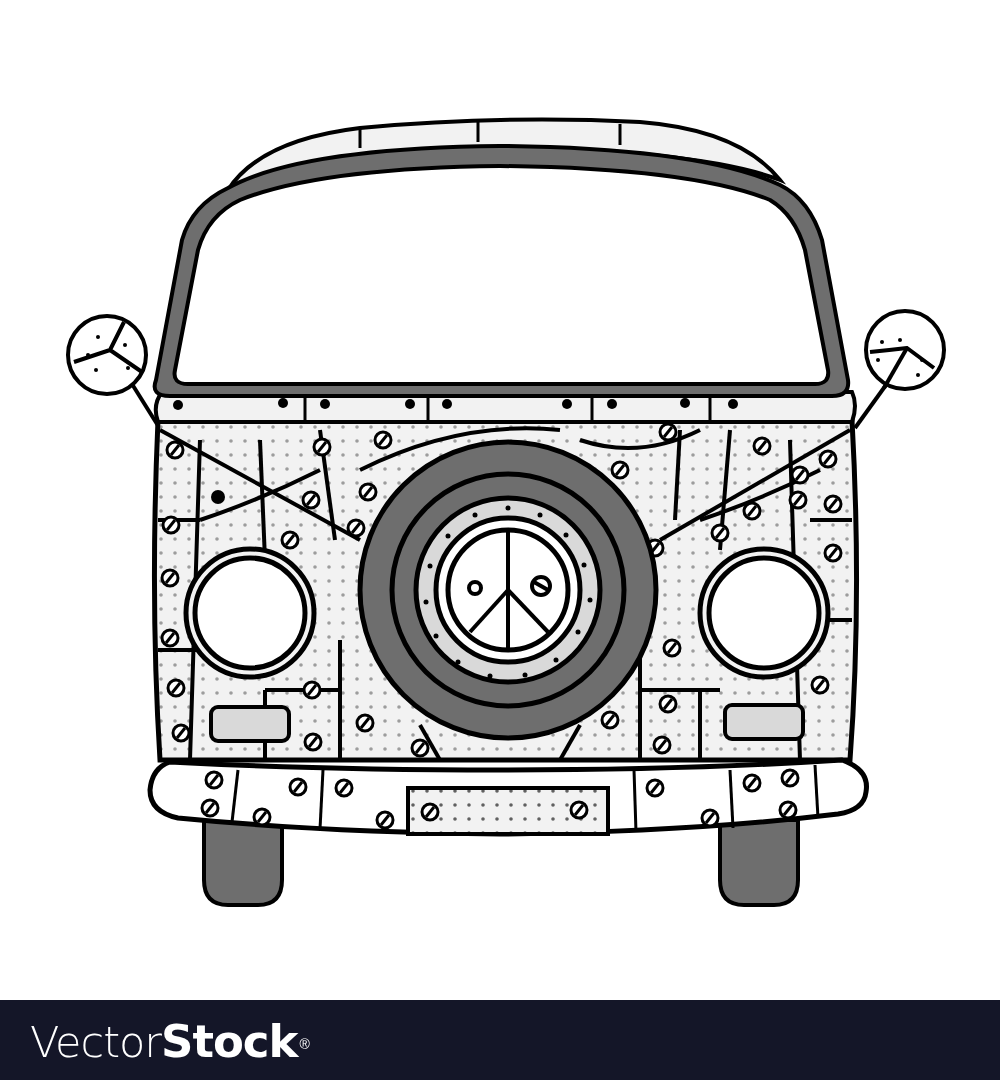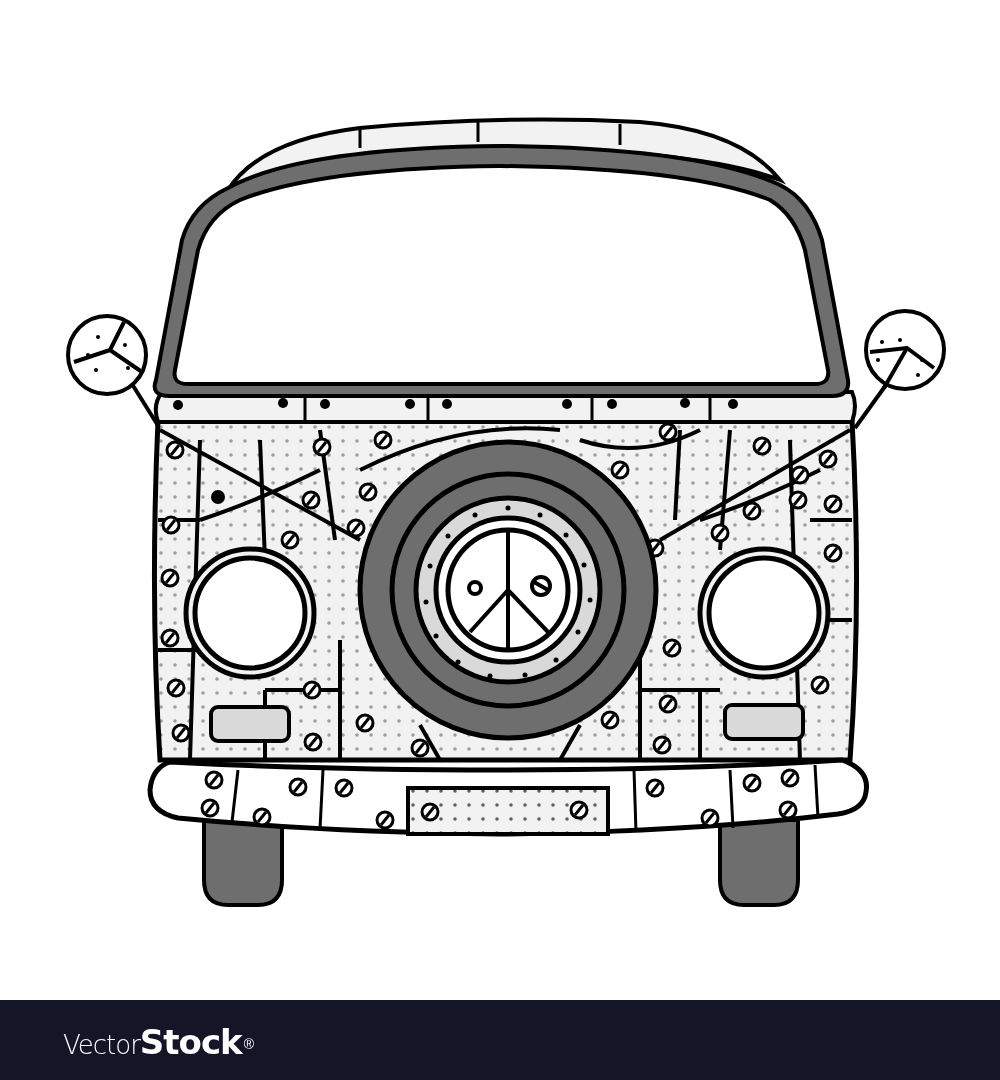--- a/index.html
+++ b/index.html
@@ -1,22 +1,22 @@
 <!DOCTYPE html>
 <html><head>
   <meta charset="utf-8">
   <style>
     html, body { margin: 0; padding: 0; }
     body { width: 1000px; height: 1080px; background: #ffffff; position: relative; overflow: hidden; font-family: "Liberation Sans", sans-serif; }
     .canvas { position: absolute; left: 0; top: 0; width: 1000px; height: 1000px; background: #ffffff; }
     .canvas svg { display: block; }
     .footer { position: absolute; left: 0; top: 1000px; width: 1000px; height: 80px; background: #141628; color: #ffffff; }
     .brand { position: absolute; left: 30px; top: 22px; font-size: 36px; letter-spacing: -1px; line-height: 40px; }
-    .brand .light { font-weight: 300; font-family: "DejaVu Sans", sans-serif; font-size: 26px; margin-left: 33px; }
-    .brand .bold { font-weight: 700; font-family: "DejaVu Sans", sans-serif; font-size: 34px; }
+    .brand .light { font-weight: 300; font-family: "DejaVu Sans", sans-serif; font-size: 43px; }
+    .brand .bold { font-weight: 700; font-family: "DejaVu Sans", sans-serif; font-size: 45px; }
     .brand .reg { font-size: 14px; vertical-align: top; position: relative; top: 2px; margin-left: 2px; }
     .ref { position: absolute; right: 28px; top: 34px; font-size: 20px; font-family: "DejaVu Sans", sans-serif; letter-spacing: -0.5px; }
   </style>
 </head>
 <body>
 
 <div class="canvas">
   <svg width="1000" height="1000" viewBox="0 0 1000 1000">
     <defs>
       <pattern id="dots" x="0" y="0" width="14" height="14" patternUnits="userSpaceOnUse">

